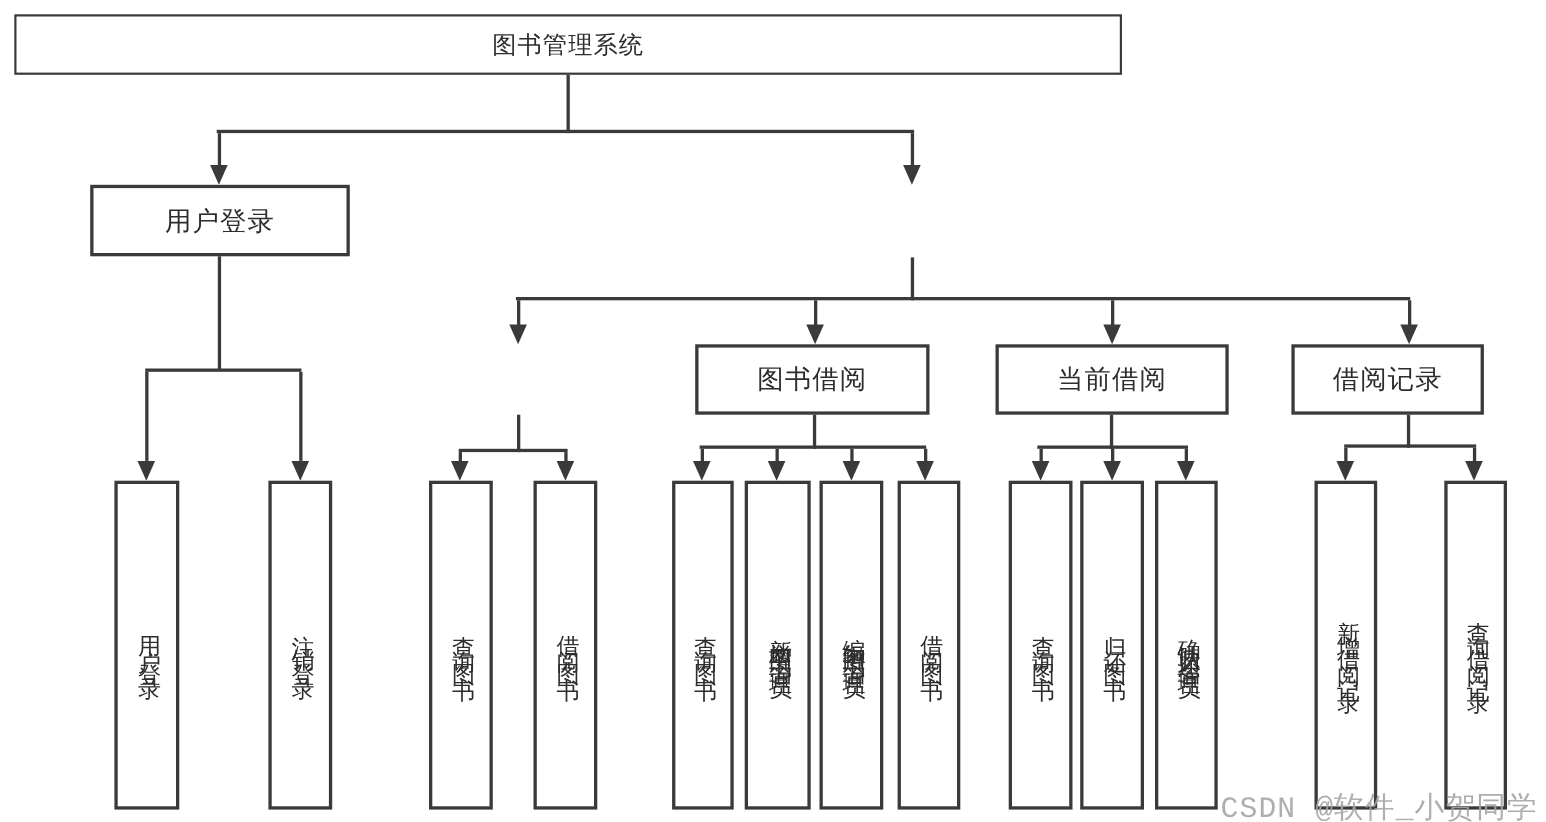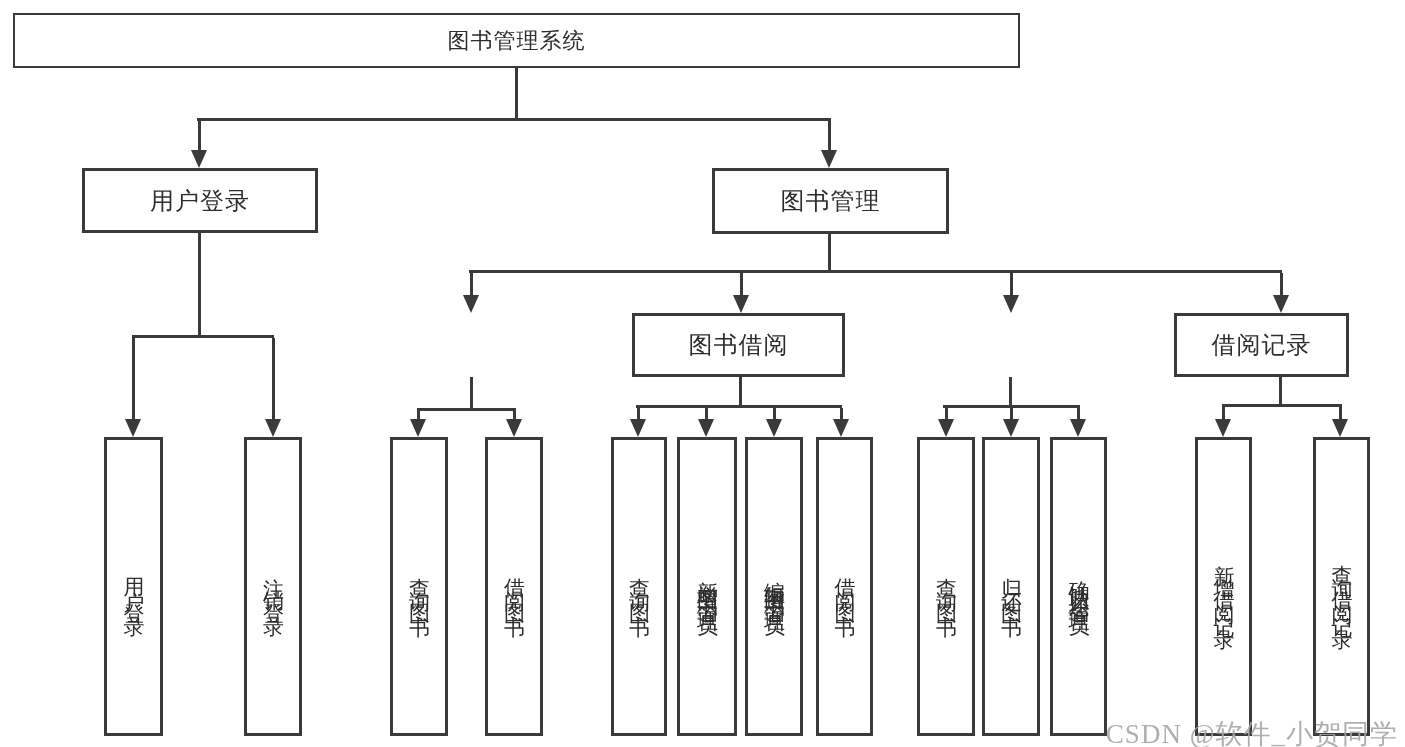--- a/index.html
+++ b/index.html
@@ -1,18 +1,18 @@
 <!DOCTYPE html>
 <html><head>
 <meta charset="utf-8">
 <style>
   html,body{margin:0;padding:0;background:#ffffff;}
   .stage{
     position:relative;width:1405px;height:747px;background:#ffffff;overflow:hidden;
-    font-family:Liberation Serif, serif;color:#2d2d2d;
+    font-family:Liberation Mono, monospace;color:#2d2d2d;
   }
   .box{
     position:absolute;box-sizing:border-box;border:3px solid #3a3a3a;background:#ffffff;
     display:flex;align-items:center;justify-content:center;
   }
   .rootbox{border-width:2px;font-size:22px;letter-spacing:1px;}
   .hbox{font-size:24px;letter-spacing:1px;}
   .vbox span{
     writing-mode:vertical-rl;text-orientation:mixed;
     font-size:21px;letter-spacing:13px;line-height:1;
@@ -43,23 +43,20 @@
   <div class="vl" style="left:515px;top:68px;height:53px"></div>
   <div class="hl" style="left:197px;top:118px;width:634px"></div>
   <div class="vl" style="left:198px;top:121px;height:31px"></div>
   <div class="ah" style="left:191px;top:150px"></div>
   <div class="vl" style="left:828px;top:121px;height:31px"></div>
   <div class="ah" style="left:821px;top:150px"></div>
 
   <div class="box hbox" style="left:82px;top:168px;width:236px;height:65px">
     <span>用户登录</span>
   </div>
-  <div class="box hbox" style="left:712px;top:168px;width:237px;height:66px">
-    <span>图书管理</span>
-  </div>
 
   <div class="vl" style="left:198px;top:233px;height:104px"></div>
   <div class="hl" style="left:132px;top:335px;width:142px"></div>
   <div class="vl" style="left:132px;top:338px;height:81px"></div>
   <div class="ah" style="left:125px;top:419px"></div>
   <div class="vl" style="left:272px;top:338px;height:81px"></div>
   <div class="ah" style="left:265px;top:419px"></div>
 
   <div class="vl" style="left:828px;top:234px;height:39px"></div>
   <div class="hl" style="left:469px;top:270px;width:813px"></div>
@@ -67,20 +64,23 @@
   <div class="ah" style="left:463px;top:295px"></div>
   <div class="vl" style="left:740px;top:273px;height:24px"></div>
   <div class="ah" style="left:733px;top:295px"></div>
   <div class="vl" style="left:1010px;top:273px;height:24px"></div>
   <div class="ah" style="left:1003px;top:295px"></div>
   <div class="vl" style="left:1280px;top:273px;height:24px"></div>
   <div class="ah" style="left:1273px;top:295px"></div>
 
   <div class="box hbox" style="left:632px;top:313px;width:213px;height:64px">
     <span>图书借阅</span>
+  </div>
+  <div class="box hbox" style="left:905px;top:313px;width:212px;height:64px">
+    <span>当前借阅</span>
   </div>
   <div class="box hbox" style="left:1174px;top:313px;width:175px;height:64px">
     <span>借阅记录</span>
   </div>
 
   <div class="vl" style="left:470px;top:377px;height:34px"></div>
   <div class="hl" style="left:417px;top:408px;width:99px"></div>
   <div class="vl" style="left:417px;top:411px;height:10px"></div>
   <div class="ah" style="left:410px;top:419px"></div>
   <div class="vl" style="left:513px;top:411px;height:10px"></div>

